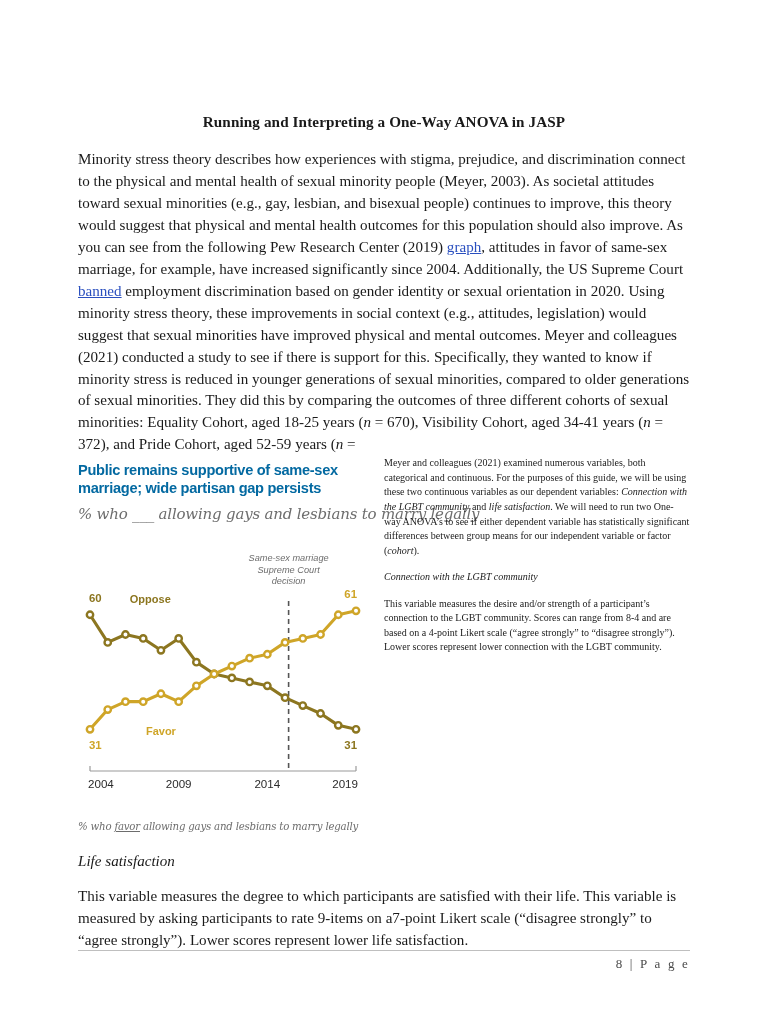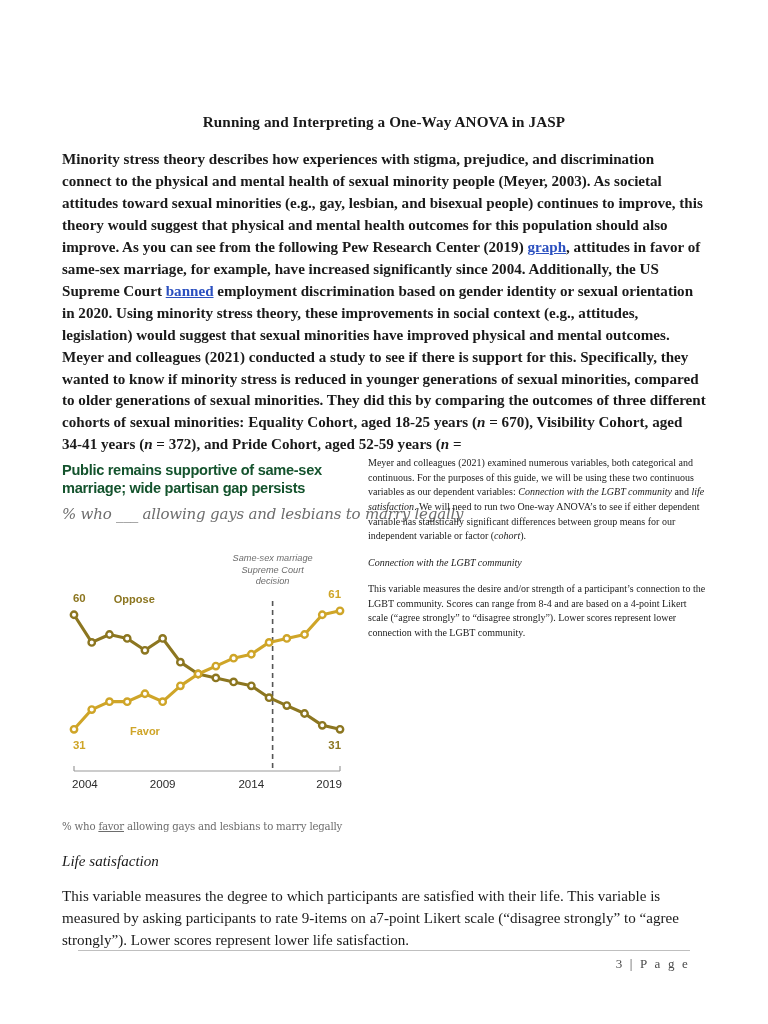--- a/index.html
+++ b/index.html
@@ -13,40 +13,39 @@
     font-family: "Liberation Serif", serif;
     color: #1a1a1a;
     position: relative;
     overflow: hidden;
   }
   .page {
     position: relative;
     width: 768px;
     height: 1024px;
     box-sizing: border-box;
-    padding: 0 62px;
+    padding: 0 78px;
   }
   .doc-title {
     text-align: center;
     font-weight: bold;
     font-size: 15.2px;
     margin: 0;
     padding-top: 113px;
     letter-spacing: 0.1px;
   }
   p.body-text {
     font-size: 15.1px;
     line-height: 1.455;
     margin: 0;
     text-align: left;
     hyphens: none;
   }
   .para-intro {
     padding-top: 18px;
-    font-weight: bold;
   }
   .center-line {
     text-align: center;
   }
   a.doclink {
     color: #2a4fbf;
     text-decoration: underline;
   }
   i, em { font-style: italic; }
 
@@ -74,41 +73,42 @@
   .pew {
     width: 290px;
     font-family: "Liberation Sans", sans-serif;
     color: #2b2b2b;
   }
   .pew-title {
     font-weight: bold;
     font-size: 14.6px;
     line-height: 1.22;
     letter-spacing: -0.3px;
-    color: #14532d;
+    color: #0369a1;
     margin: 0;
   }
   .pew-sub {
     font-family: "DejaVu Serif", serif;
     font-style: italic;
     font-size: 15px;
     color: #6d6d6d;
     margin: 7px 0 0 0;
     letter-spacing: -0.2px;
     white-space: nowrap;
   }
   .pew-plot {
     position: relative;
     width: 290px;
     height: 268px;
     margin-top: 24px;
   }
   .pew-plot svg { display: block; }
   .pew-foot {
     font-family: "DejaVu Serif", serif;
+    font-style: italic;
     font-size: 10.2px;
     color: #6d6d6d;
     line-height: 1.35;
     margin: 5px 0 0 0;
     letter-spacing: -0.2px;
   }
   .pew-foot u { text-decoration: underline; }
 
   
   .page-footer {
@@ -218,16 +218,16 @@
 
     </div>
 
   </div>
 
   <h3 class="subhead">Life satisfaction</h3>
 
   <p class="body-text">This variable measures the degree to which participants are satisfied with their life. This variable is measured by asking participants to rate 9-items on a7-point Likert scale (“disagree strongly” to “agree strongly”). Lower scores represent lower life satisfaction.</p>
 
   <div class="page-footer">
-    <span class="pgnum">3 | P a g e</span>
+    <span class="pgnum">8 | P a g e</span>
   </div>
 
 </div>
 
 </body></html>

